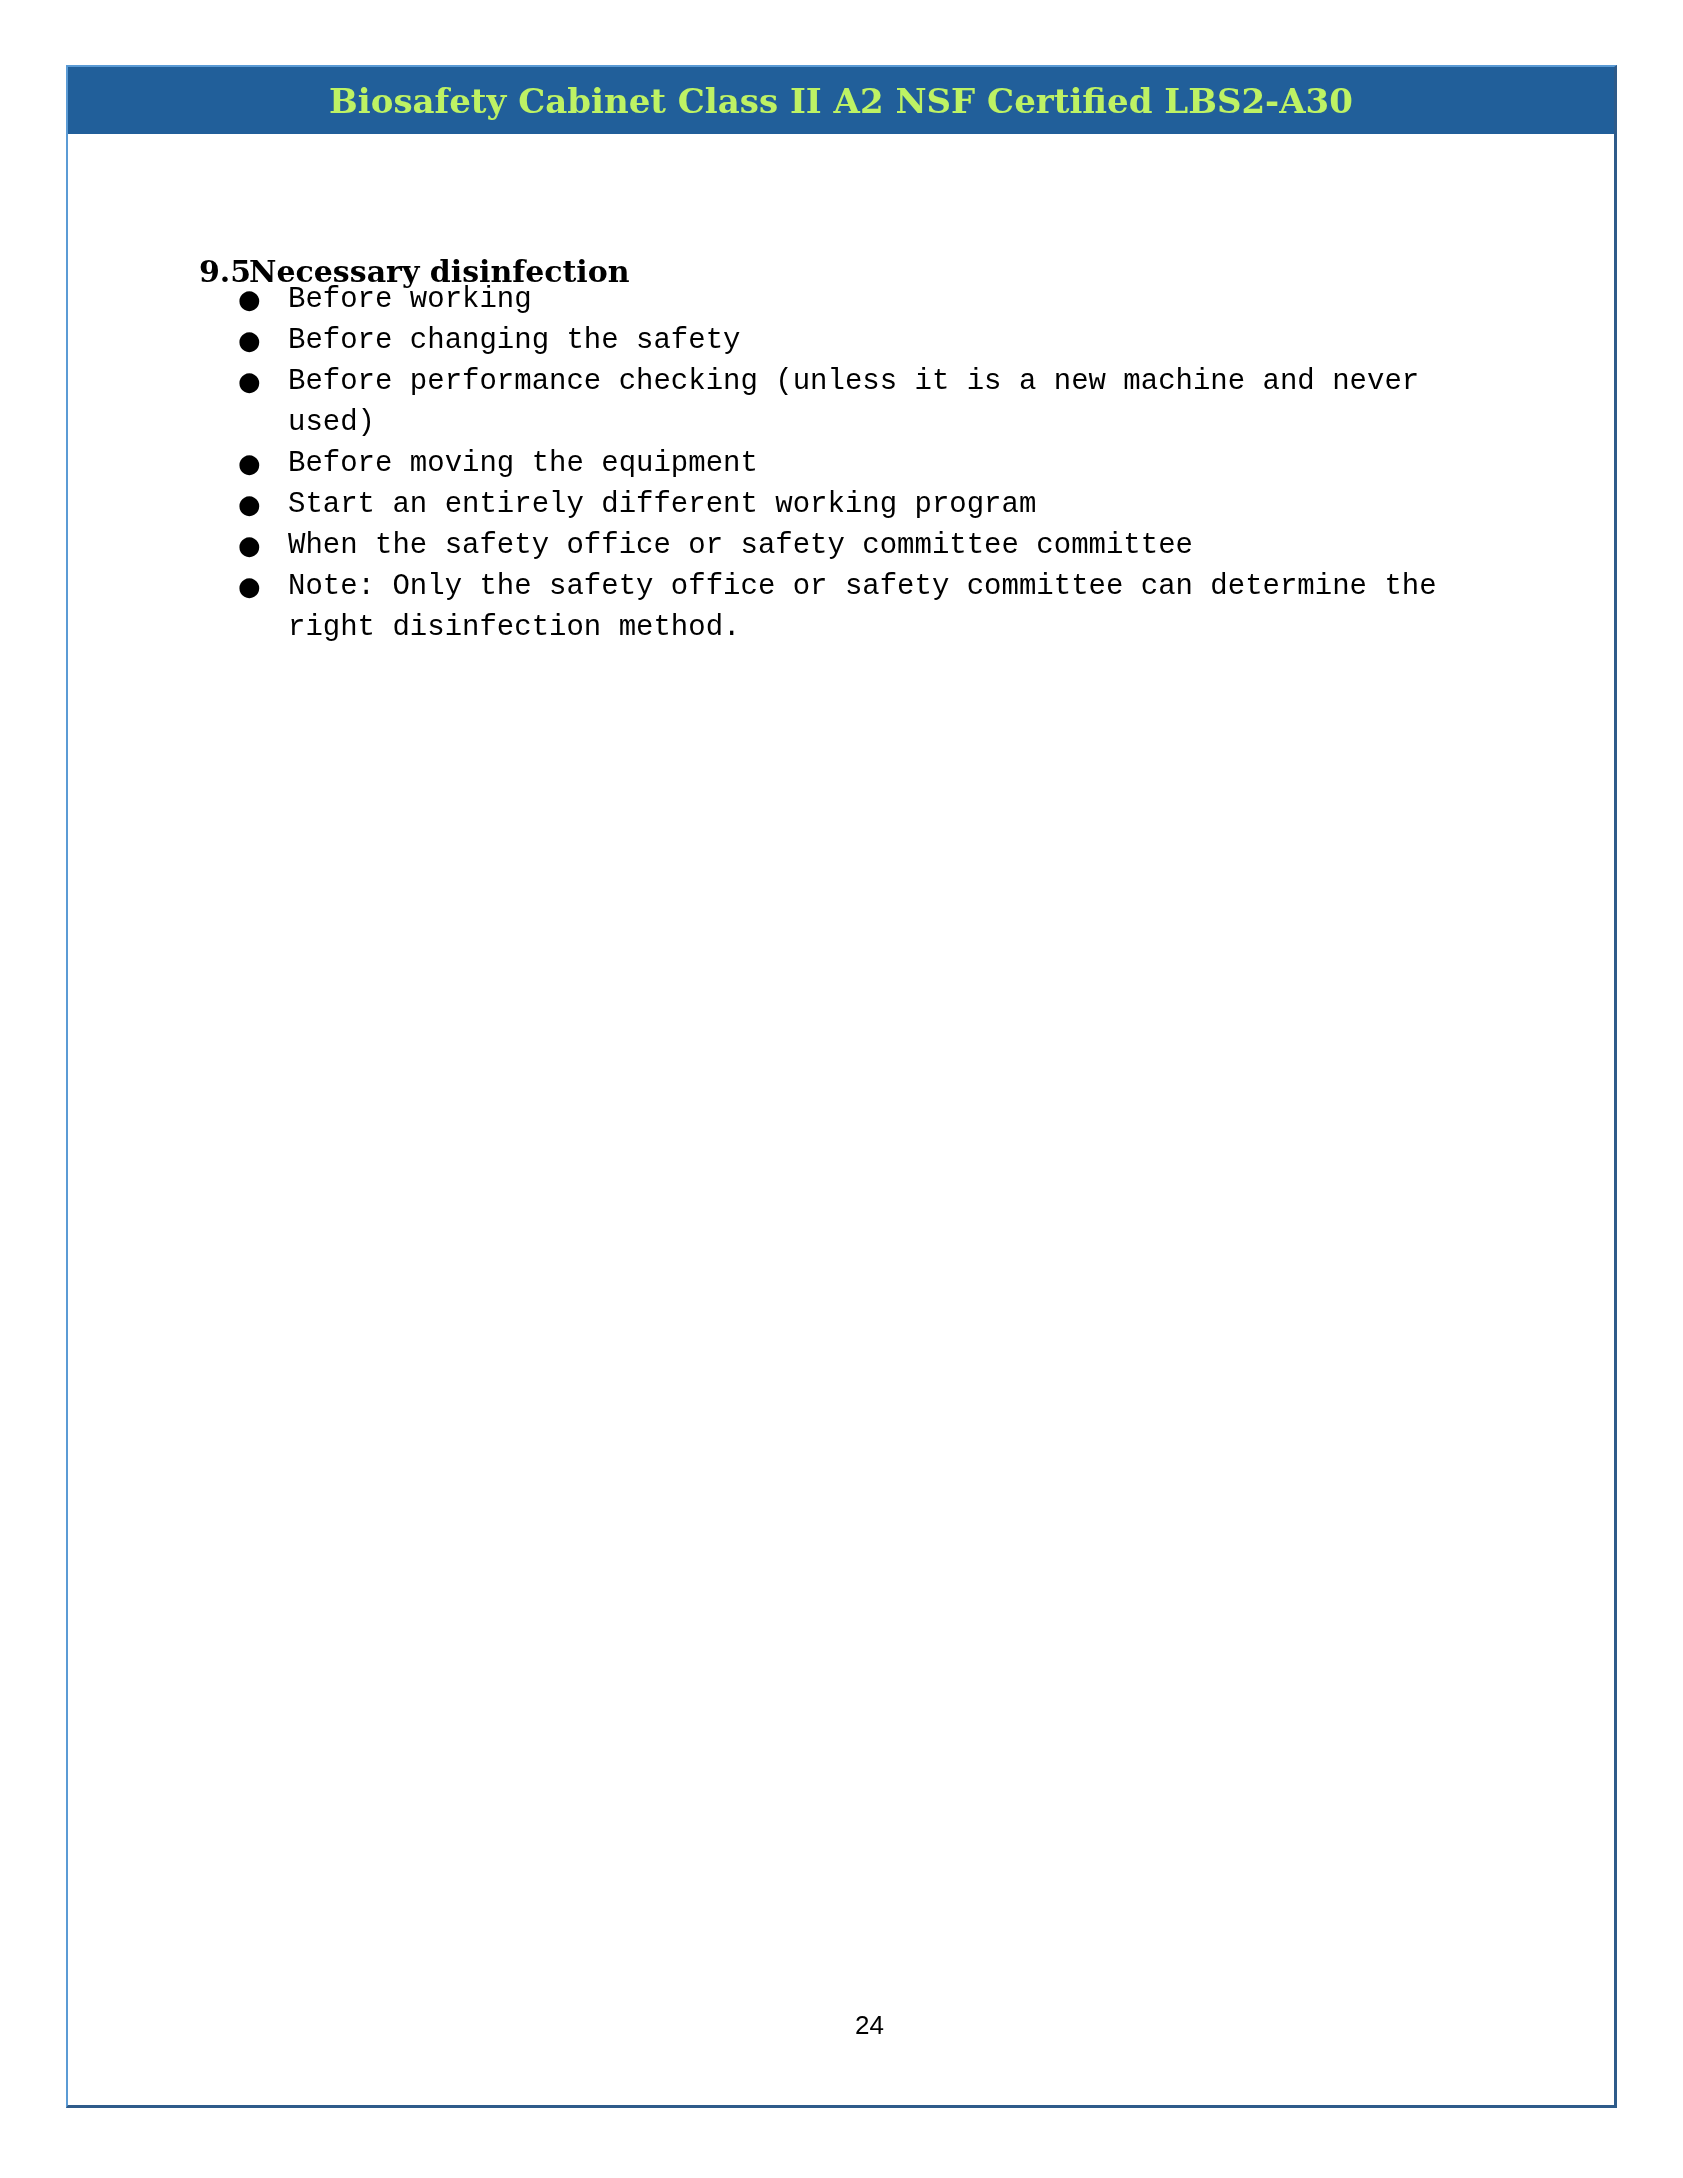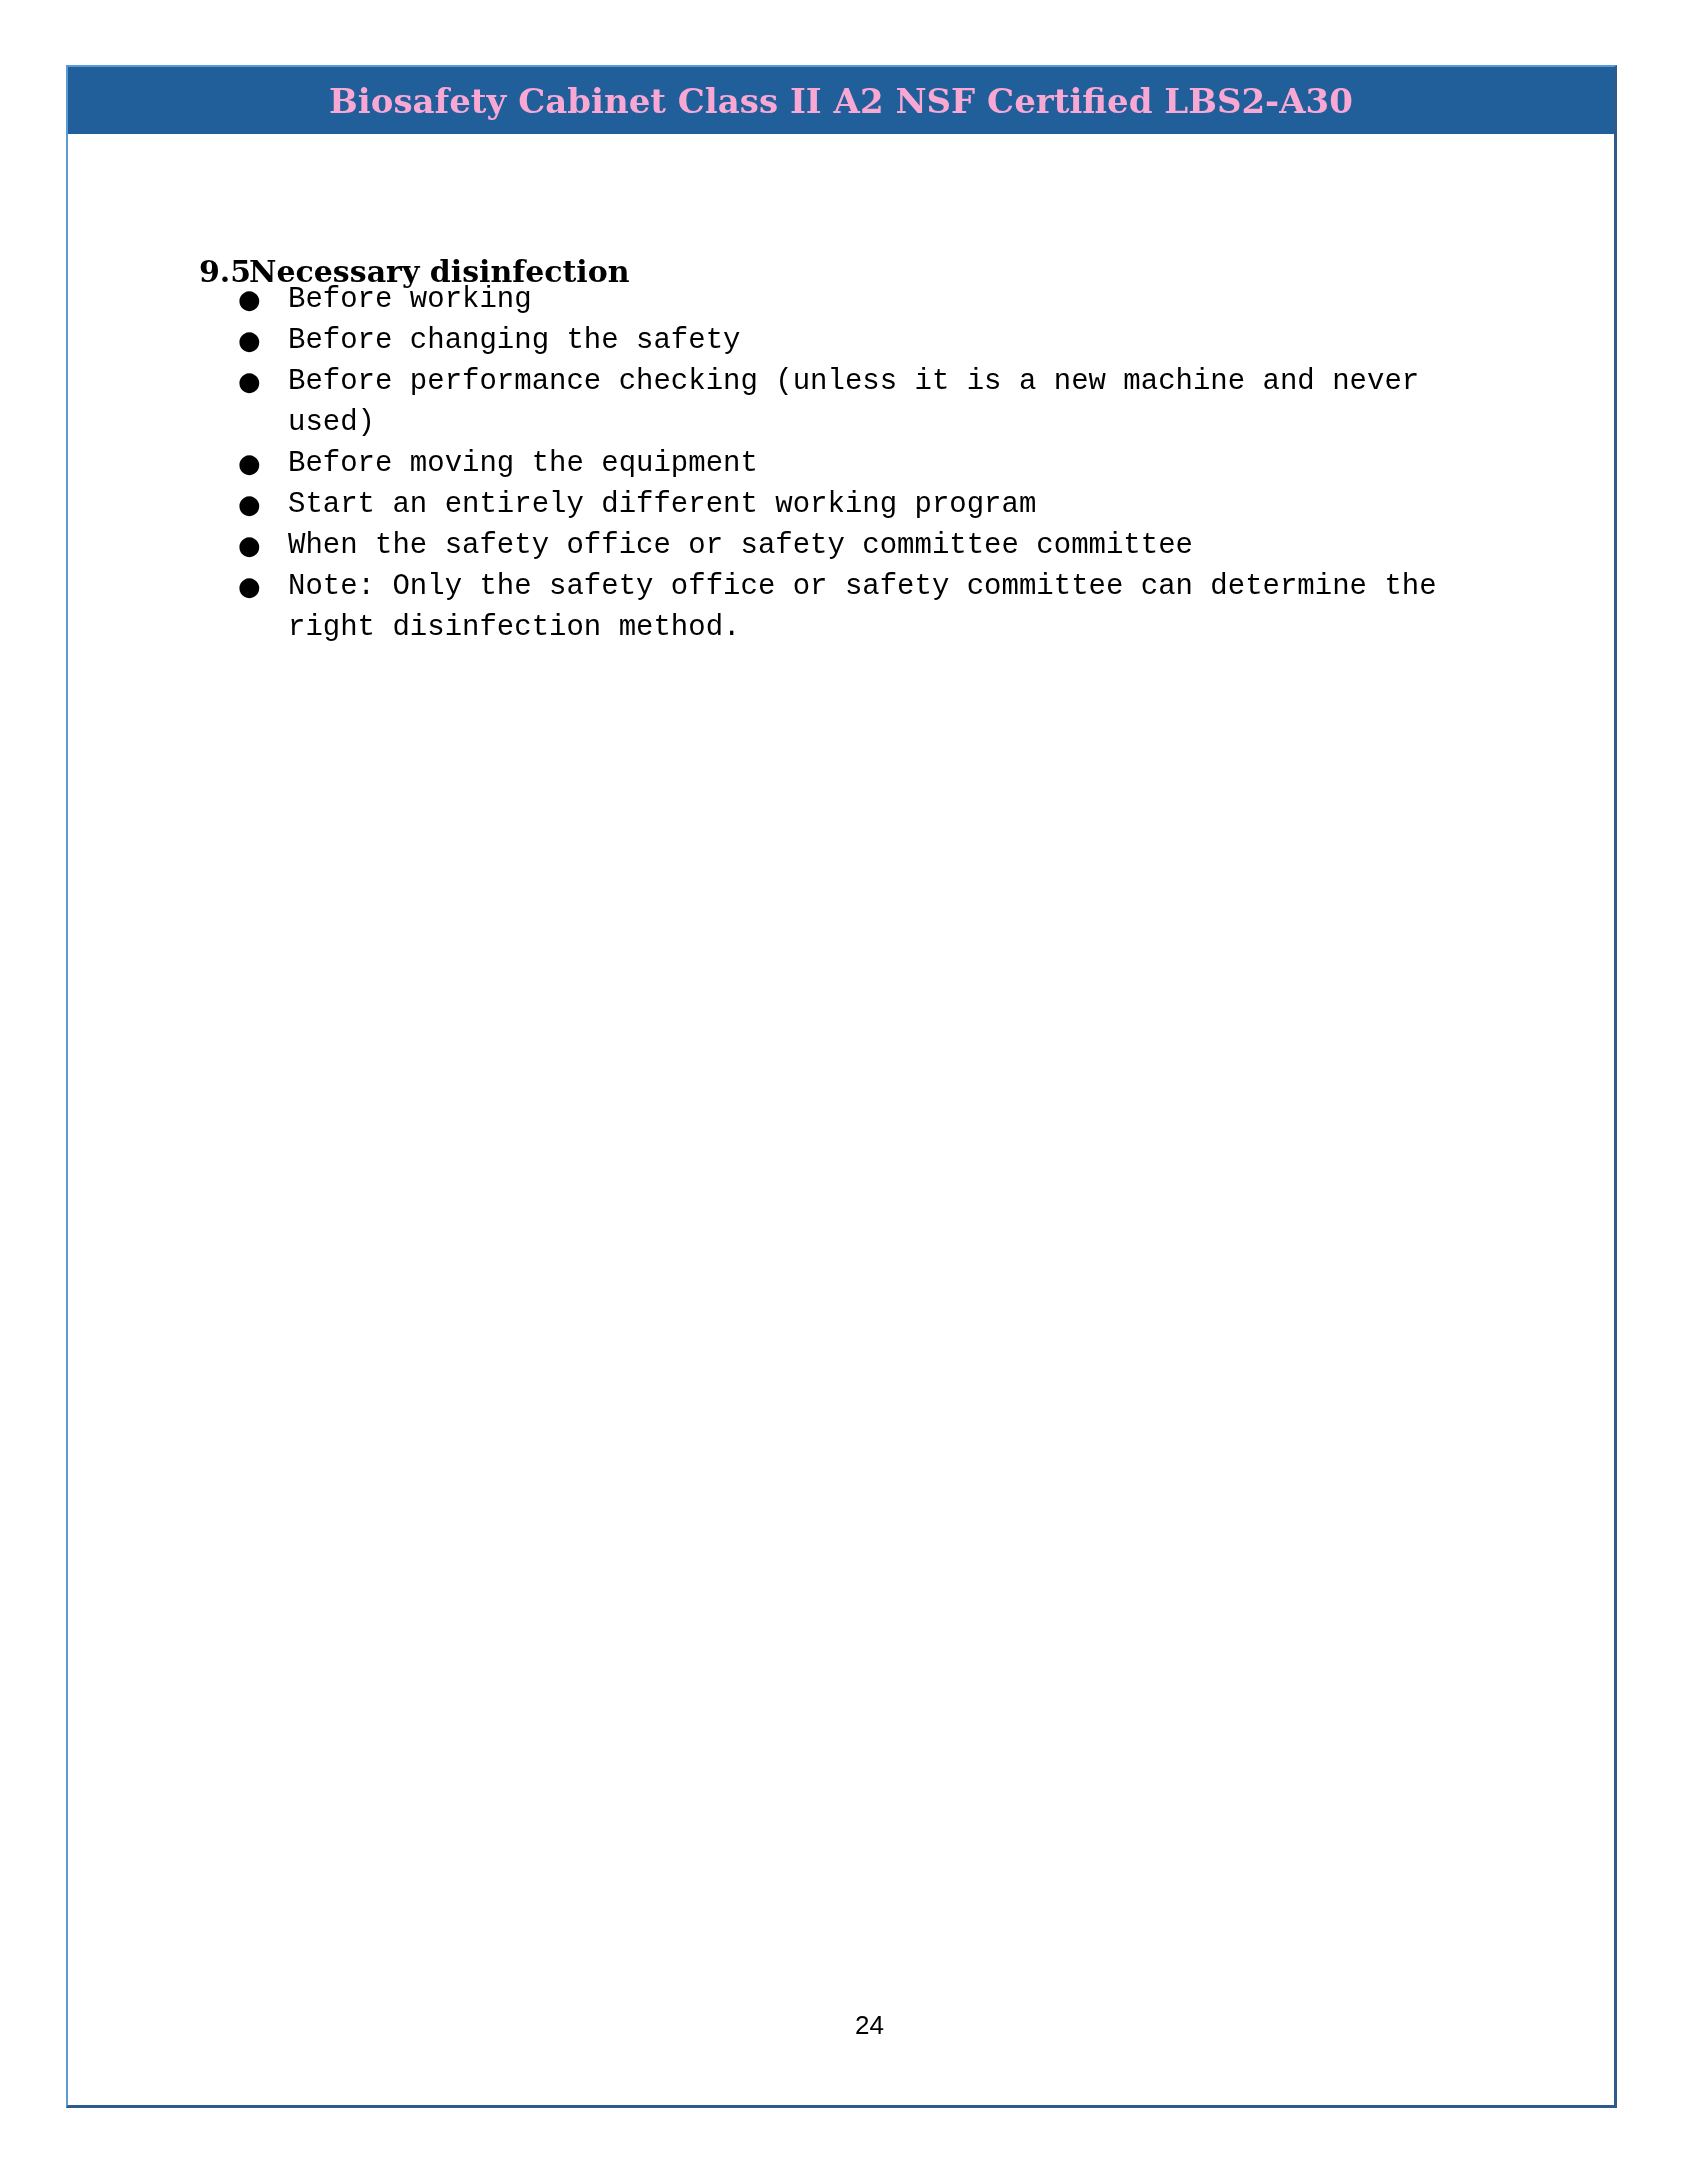--- a/index.html
+++ b/index.html
@@ -5,21 +5,21 @@
   html, body { margin:0; padding:0; background:#ffffff; }
   body { width:1683px; height:2178px; position:relative; overflow:hidden; }
   .frame {
     position:absolute; left:66px; top:65px; width:1551px; height:2043px;
     box-sizing:border-box;
     border-left:2px solid #5b9bd5; border-top:2px solid #5b9bd5;
     border-right:3px solid #2e5b8a; border-bottom:3px solid #2e5b8a;
   }
   .header {
     position:absolute; left:0; top:0; right:0; height:67px;
-    background:#215f9a; color:#f9a8d4;
+    background:#215f9a; color:#bef264;
     font-family:"DejaVu Serif", serif; font-weight:bold; font-size:34px;
     display:flex; align-items:center; justify-content:center;
     letter-spacing:0px;
   }
   .content {
     position:absolute; left:0; top:0;
     font-family:"DejaVu Serif", serif; color:#000;
   }
   .heading {
     position:absolute; left:199px; top:238px; font-size:30px; font-weight:bold; white-space:nowrap;

